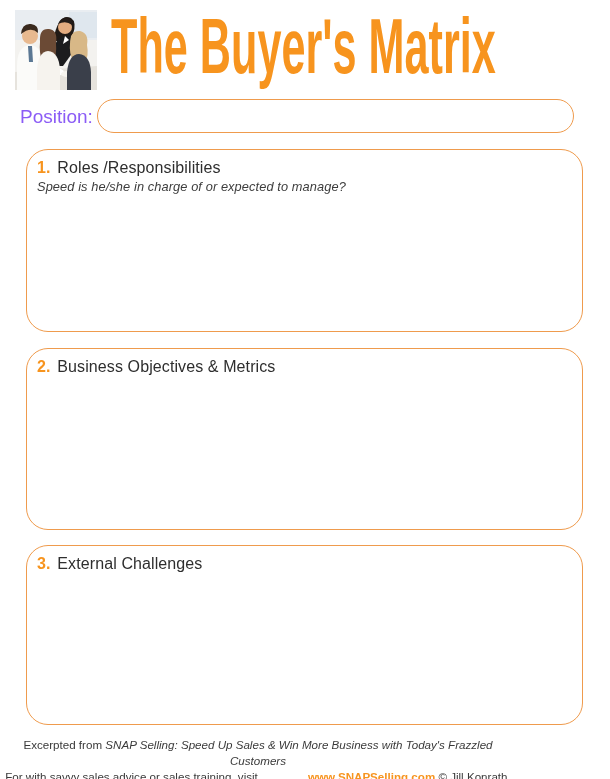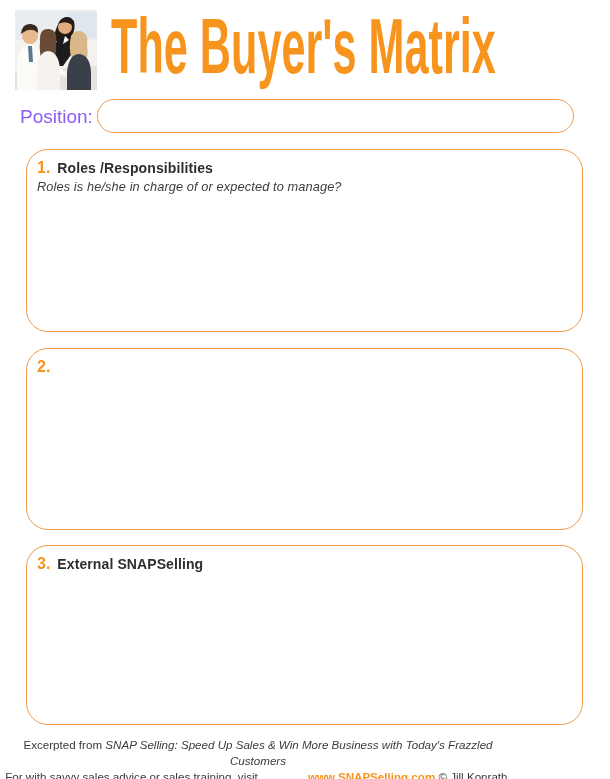--- a/index.html
+++ b/index.html
@@ -49,21 +49,21 @@
   .sec-2{top:348px;height:182px;}
   .sec-3{top:545px;height:180px;}
   .sec-head{
     display:flex;align-items:baseline;gap:7px;
     padding:9px 14px 0 10px;
   }
   .sec-num{
     color:#F7941E;font-weight:700;font-size:16px;
   }
   .sec-title{
-    color:#2e2e2e;font-weight:700;font-size:14px;
+    color:#2e2e2e;font-weight:400;font-size:16px;
     letter-spacing:.1px;
   }
   .sec-question{
     margin:2px 14px 0 10px;
     font-style:italic;font-size:12.8px;color:#3d3d3d;
     letter-spacing:.1px;
   }
 
   
   .footer{
@@ -114,33 +114,34 @@
   </div>
 
   <div class="pos-label">Position:</div>
   <div class="pos-input"></div>
 
   <div class="section sec-1">
     <div class="sec-head">
       <span class="sec-num">1.</span>
       <span class="sec-title">Roles /Responsibilities</span>
     </div>
-    <div class="sec-question">Roles is he/she in charge of or expected to manage?</div>
+    <div class="sec-question">Speed is he/she in charge of or expected to manage?</div>
   </div>
 
   <div class="section sec-2">
     <div class="sec-head">
       <span class="sec-num">2.</span>
+      <span class="sec-title">Business Objectives &amp; Metrics</span>
     </div>
   </div>
 
   <div class="section sec-3">
     <div class="sec-head">
       <span class="sec-num">3.</span>
-      <span class="sec-title">External SNAPSelling</span>
+      <span class="sec-title">External Challenges</span>
     </div>
   </div>
 
   <div class="footer">
     <div>
       <span>Excerpted from </span><span class="book">SNAP Selling: Speed Up Sales &amp; Win More Business with Today's Frazzled Customers</span>
     </div>
     <div>
       <span>For with savvy sales advice or sales training, visit </span><span class="link">www.SNAPSelling.com</span><span> © Jill Konrath, 2007</span>
     </div>

